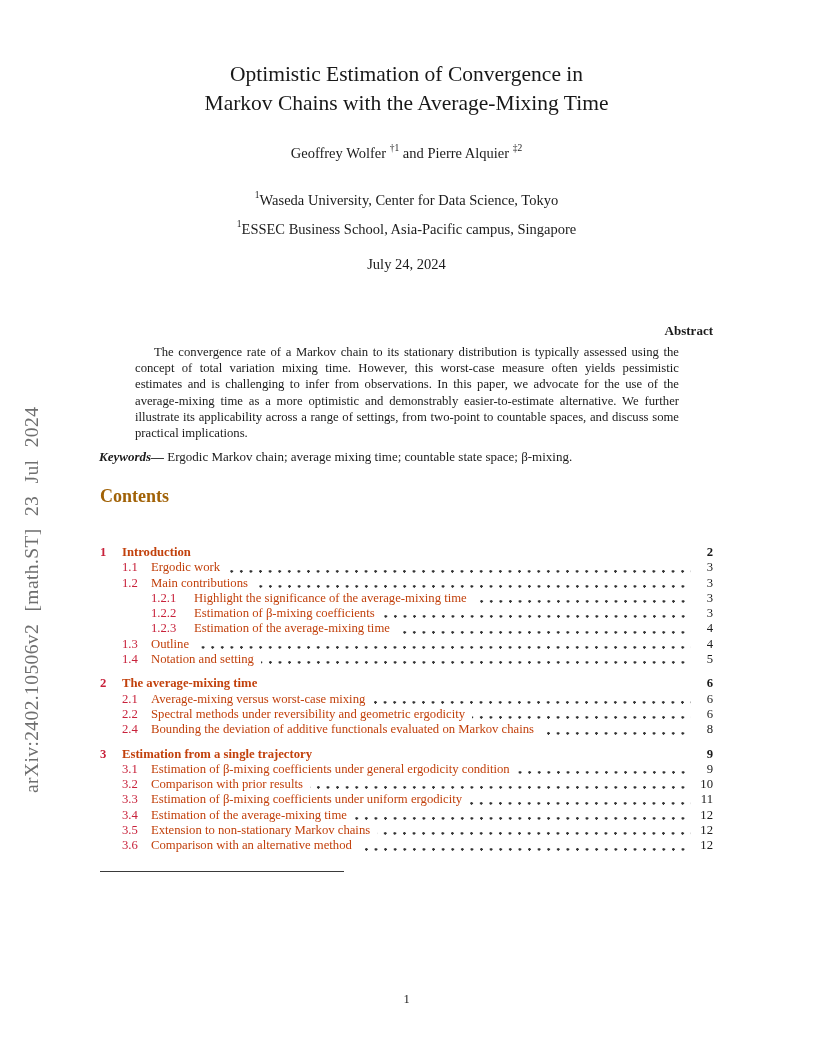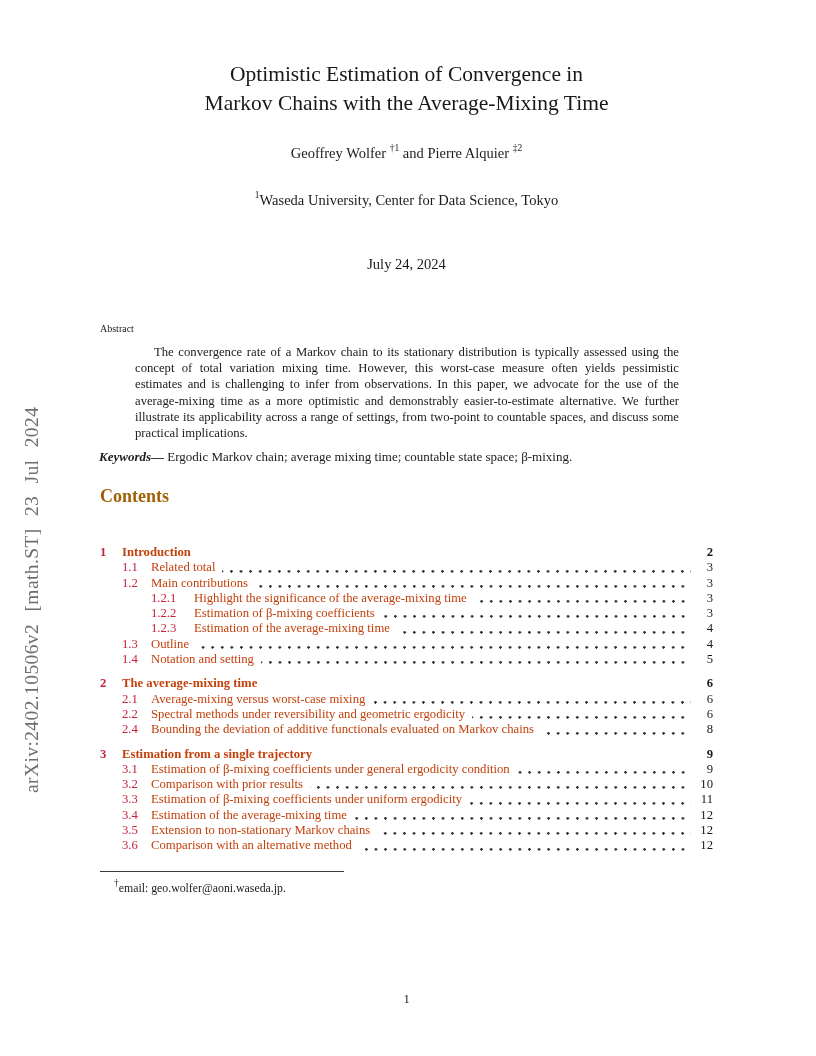--- a/index.html
+++ b/index.html
@@ -20,21 +20,21 @@
   
   .col { position:absolute; left:100px; width:613px; }
 
   .title-block { top:60px; text-align:center; font-size:21.5px; line-height:29px; color:#181818; }
   .authors     { top:144px; text-align:center; font-size:14.5px; }
   .affiliations{ top:184px; text-align:center; font-size:14.5px; line-height:25px; }
   .date-line   { top:256px; text-align:center; font-size:14.5px;font-family:Liberation Serif, serif; }
 
   sup.mk { font-size:9.5px; position:relative; top:-1px; }
 
-  .abstract-heading { top:323px; text-align:left; font-weight:normal; font-size:10px; }
+  .abstract-heading { top:323px; text-align:right; font-weight:bold; font-size:13px; }
   .abstract-body {
     position:absolute; top:344px; left:135px; width:544px;
     font-size:12.7px; line-height:16.2px; text-align:justify; text-indent:19px;
   }
   .keywords { position:absolute; top:449px; left:99px; width:566px; font-size:13px; }
   .keywords .kw-label { font-weight:bold; font-style:italic; }
 
   .contents-heading { position:absolute; top:486px; left:100px; font-size:18px; font-weight:bold; color:#a16207; }
 
   
@@ -76,20 +76,21 @@
   <div class="col authors">
     <span>Geoffrey Wolfer</span>
     <sup class="mk">†1</sup>
     <span>and</span>
     <span>Pierre Alquier</span>
     <sup class="mk">‡2</sup>
   </div>
 
   <div class="col affiliations">
     <div><sup class="mk">1</sup><span>Waseda University, Center for Data Science, Tokyo</span></div>
+    <div><sup class="mk">1</sup><span>ESSEC Business School, Asia-Pacific campus, Singapore</span></div>
   </div>
 
   <div class="col date-line">July 24, 2024</div>
 
   <div class="col abstract-heading">Abstract</div>
   <div class="abstract-body">The convergence rate of a Markov chain to its stationary distribution is typically assessed using the concept of total variation mixing time. However, this worst-case measure often yields pessimistic estimates and is challenging to infer from observations. In this paper, we advocate for the use of the average-mixing time as a more optimistic and demonstrably easier-to-estimate alternative. We further illustrate its applicability across a range of settings, from two-point to countable spaces, and discuss some practical implications.</div>
 
   <div class="keywords">
     <span class="kw-label">Keywords—</span>
     <span>Ergodic Markov chain; average mixing time; countable state space; β-mixing.</span>
@@ -100,21 +101,21 @@
   <div class="col toc">
 
     <div class="toc-row t0">
       <span class="num">1</span>
       <span class="lbl">Introduction</span>
       <span class="dots"></span>
       <span class="pg">2</span>
     </div>
     <div class="toc-row t1">
       <span class="num">1.1</span>
-      <span class="lbl">Related total</span>
+      <span class="lbl">Ergodic work</span>
       <span class="dots"></span>
       <span class="pg">3</span>
     </div>
     <div class="toc-row t1">
       <span class="num">1.2</span>
       <span class="lbl">Main contributions</span>
       <span class="dots"></span>
       <span class="pg">3</span>
     </div>
     <div class="toc-row t2">
@@ -213,18 +214,17 @@
       <span class="num">3.6</span>
       <span class="lbl">Comparison with an alternative method</span>
       <span class="dots"></span>
       <span class="pg">12</span>
     </div>
 
   </div>
 
   <div class="footnote-rule"></div>
   <div class="footnotes">
-    <div><sup class="mk">†</sup><span>email: geo.wolfer@aoni.waseda.jp.</span></div>
   </div>
 
   <div class="col page-footer">1</div>
 
 </div>
 
 </body></html>

